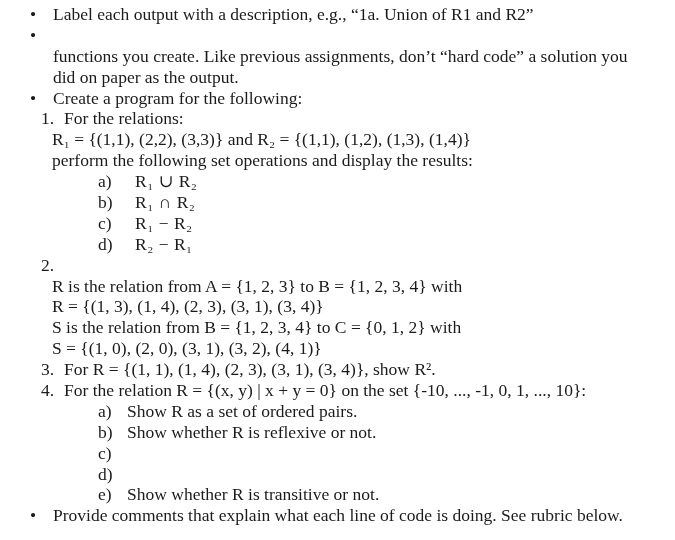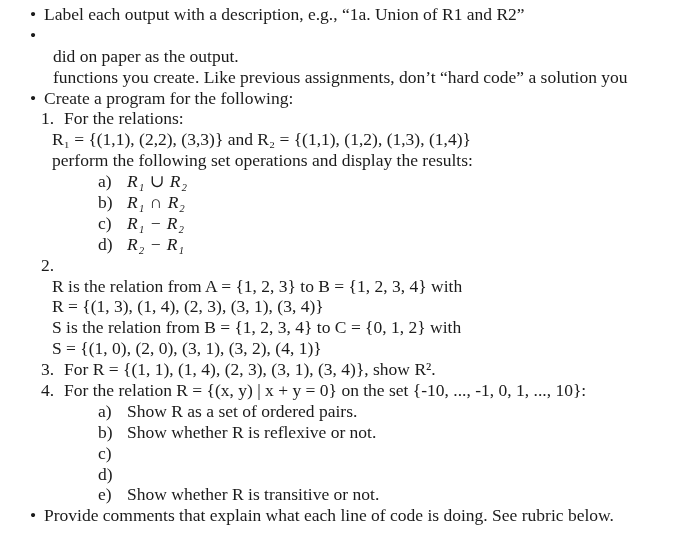--- a/index.html
+++ b/index.html
@@ -26,52 +26,52 @@
     height: 20.9px;
     line-height: 20.9px;
     white-space: nowrap;
   }
   .marker, .body {
     position: absolute;
     top: 0;
   }
   
   .t-bullet .marker { left: 30px; }
-  .t-bullet .body  { left: 44px; font-family: Liberation Serif, serif; }
+  .t-bullet .body  { left: 53px; font-family: Liberation Serif, serif; }
   .t-bcont  .body  { left: 53px; }
   
   .t-num  .marker { left: 41px; }
   .t-num  .body   { left: 64px; }
   .t-ncont .body  { left: 52px; }
   
   .t-letter .marker { left: 98px; }
   .t-letter .body   { left: 127px; }
   
-  .math { font-style: italic; letter-spacing: 0.5px; }
+  .math { letter-spacing: 0.5px; margin-left: 8px; }
 </style>
 </head>
 <body>
 
 <div class="page">
 
   <div class="line t-bullet">
     <span class="marker">•</span>
     <span class="body">Label each output with a description, e.g., “1a. Union of R1 and R2”</span>
   </div>
 
   <div class="line t-bullet">
     <span class="marker">•</span>
   </div>
 
   <div class="line t-bcont">
-    <span class="body">did on paper as the output.</span>
+    <span class="body">functions you create. Like previous assignments, don’t “hard code” a solution you</span>
   </div>
 
   <div class="line t-bcont">
-    <span class="body">functions you create. Like previous assignments, don’t “hard code” a solution you</span>
+    <span class="body">did on paper as the output.</span>
   </div>
 
   <div class="line t-bullet">
     <span class="marker">•</span>
     <span class="body">Create a program for the following:</span>
   </div>
 
   <div class="line t-num">
     <span class="marker">1.</span>
     <span class="body">For the relations:</span>

